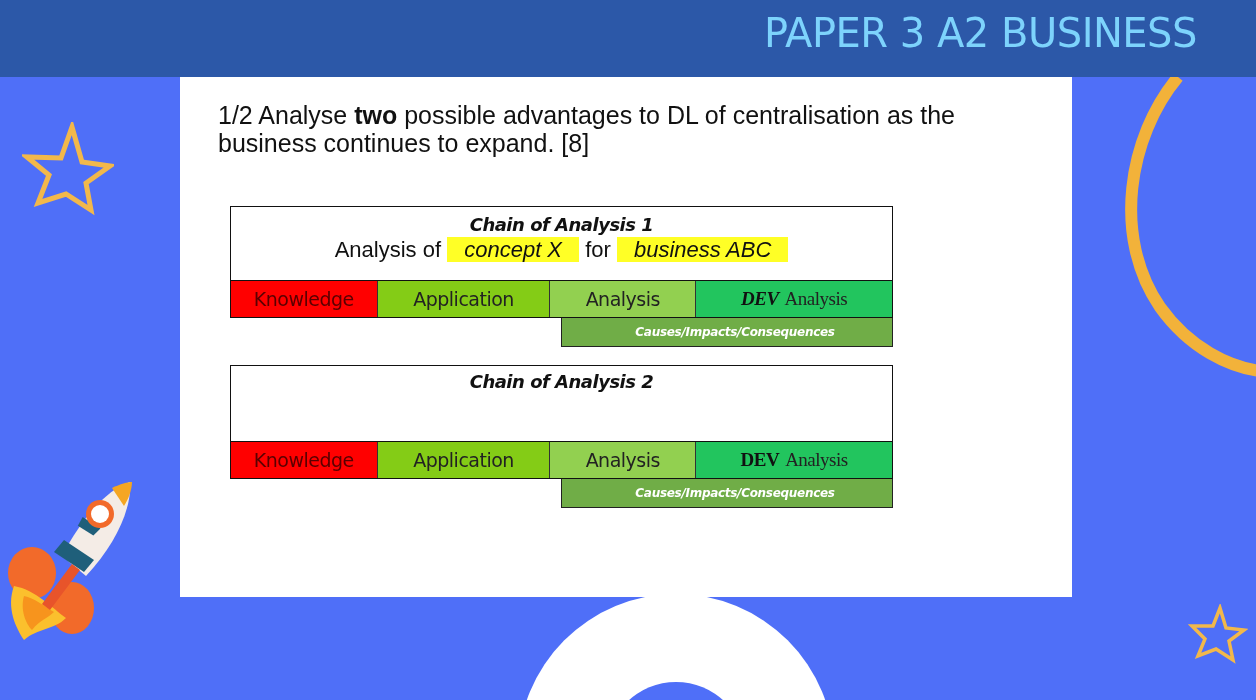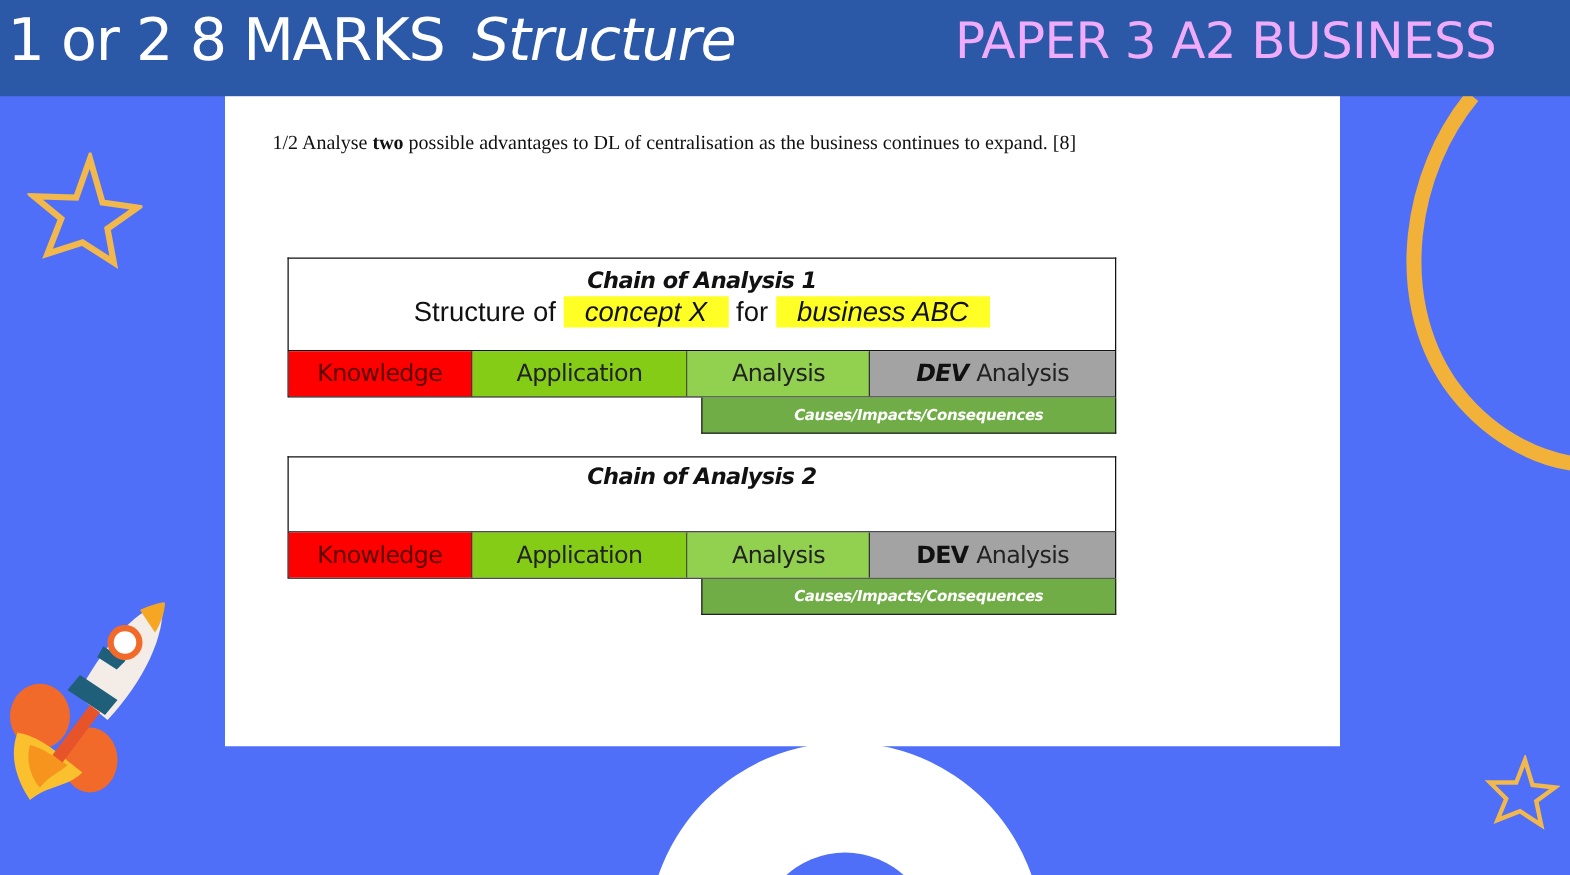--- a/index.html
+++ b/index.html
@@ -10,34 +10,34 @@
       position: absolute; left: 0; top: 0; width: 1256px; height: 77px;
       background: #2c58a8;
     }
     .title-left {
       position: absolute; left: 6px; top: 2px; color: #ffffff;
       font-family: "DejaVu Sans", sans-serif; font-size: 47px; line-height: 62px;
       letter-spacing: -1px; white-space: nowrap;
     }
     .title-left .italic { font-style: italic; margin-left: 22px; }
     .title-right {
-      position: absolute; left: 764px; top: 8px; color: #f0abfc;
+      position: absolute; left: 764px; top: 8px; color: #7dd3fc;
       font-family: "DejaVu Sans", sans-serif; font-size: 40px; line-height: 50px;
       letter-spacing: -0.5px; white-space: nowrap;
     }
 
     .deco { position: absolute; }
 
     .panel {
       position: absolute; left: 180px; top: 77px; width: 892px; height: 520px;
       background: #ffffff;
     }
     .question {
       position: absolute; left: 38px; top: 24px; width: 820px;
-      font-family: Liberation Serif, serif; font-size: 16px; line-height: 28px; color: #111;
+      font-family: Liberation Sans, sans-serif; font-size: 25px; line-height: 28px; color: #111;
     }
     .question b { font-weight: bold; }
 
     .chain { position: absolute; left: 50px; width: 663px; }
     .chain-head {
       border: 1.5px solid #111; border-bottom: none; height: 74px; background: #fff;
       text-align: center;
     }
     .chain-title {
       font-family: "DejaVu Sans", sans-serif; font-style: italic; font-weight: bold;
@@ -51,39 +51,36 @@
     .stages { display: flex; height: 38px; border: 1px solid #111; }
     .stage {
       display: flex; align-items: center; justify-content: center;
       font-family: "DejaVu Sans", sans-serif; font-size: 19px; color: #222; letter-spacing: -0.5px;
       border-right: 1px solid #333;
     }
     .stage:last-child { border-right: none; }
     .s-know { width: 152px; background: #ff0000; color: #5a0000; }
     .s-app { width: 179px; background: #84cc16; }
     .s-ana { width: 151px; background: #92d050; }
-    .s-dev { width: 203px; background: #a3a3a3; }
+    .s-dev { width: 203px; background: #22c55e; font-family: Liberation Serif, serif; }
     .dev-strong { font-weight: bold; color: #111; margin-right: 6px; }
     .dev-strong.it { font-style: italic; }
 
     .consequences {
       margin-left: 331px; width: 332px; height: 29px; background: #70ad47;
       border: 1px solid #222; border-top: none;
       display: flex; align-items: center; justify-content: center;
       font-family: "DejaVu Sans", sans-serif; font-style: italic; font-weight: bold;
       font-size: 12px; color: #ffffff; letter-spacing: -0.3px; padding-left: 16px;
     }
   </style>
 </head>
 <body>
 
 <div class="header">
-  <div class="title-left">
-    <span>1 or 2 8 MARKS</span><span class="italic">Structure</span>
-  </div>
   <div class="title-right">PAPER 3 A2 BUSINESS</div>
 </div>
 
 <svg class="deco" style="left:22px;top:122px" width="92" height="94" viewBox="0 0 92 94">
   <polygon points="50,5 60,40 88,44 64,61 69,88 44,72 16,81 27,53 5,35 39,36" fill="none" stroke="#f2b84b" stroke-width="5" stroke-linejoin="miter"></polygon>
 </svg>
 
 <svg class="deco" style="left:2px;top:468px" width="140" height="176" viewBox="0 0 140 176">
   <g>
     <ellipse cx="30" cy="105" rx="24" ry="26" fill="#f26a2a"></ellipse>
@@ -112,36 +109,36 @@
 <svg class="deco" style="left:1186px;top:604px" width="62" height="62" viewBox="0 0 62 62">
   <polygon points="34,4 40,24 58,26 43,37 47,56 30,45 12,52 19,35 6,22 27,22" fill="none" stroke="#f2b84b" stroke-width="3.5"></polygon>
 </svg>
 
 <div class="panel">
   <p class="question"><span>1/2 Analyse </span><b>two</b><span> possible advantages to DL of centralisation as the business continues to expand. [8]</span></p>
 
   <div class="chain" style="top:129px">
     <div class="chain-head">
       <div class="chain-title">Chain of Analysis 1</div>
-      <div class="chain-sub"><span>Structure of </span><span class="hl">concept X</span><span> for </span><span class="hl">business ABC</span></div>
+      <div class="chain-sub"><span>Analysis of </span><span class="hl">concept X</span><span> for </span><span class="hl">business ABC</span></div>
     </div>
     <div class="stages">
       <div class="stage s-know">Knowledge</div>
       <div class="stage s-app">Application</div>
       <div class="stage s-ana">Analysis</div>
       <div class="stage s-dev">
           <span class="dev-strong it">DEV</span>
           <span>Analysis</span>
         </div>
     </div>
     <div class="consequences">Causes/Impacts/Consequences</div>
   </div>
 
   <div class="chain" style="top:288px">
-    <div class="chain-head" style="height:60px">
+    <div class="chain-head" style="height:76px">
       <div class="chain-title" style="padding-top:5px">Chain of Analysis 2</div>
     </div>
     <div class="stages">
       <div class="stage s-know">Knowledge</div>
       <div class="stage s-app">Application</div>
       <div class="stage s-ana">Analysis</div>
       <div class="stage s-dev">
           <span class="dev-strong">DEV</span>
           <span>Analysis</span>
         </div>

